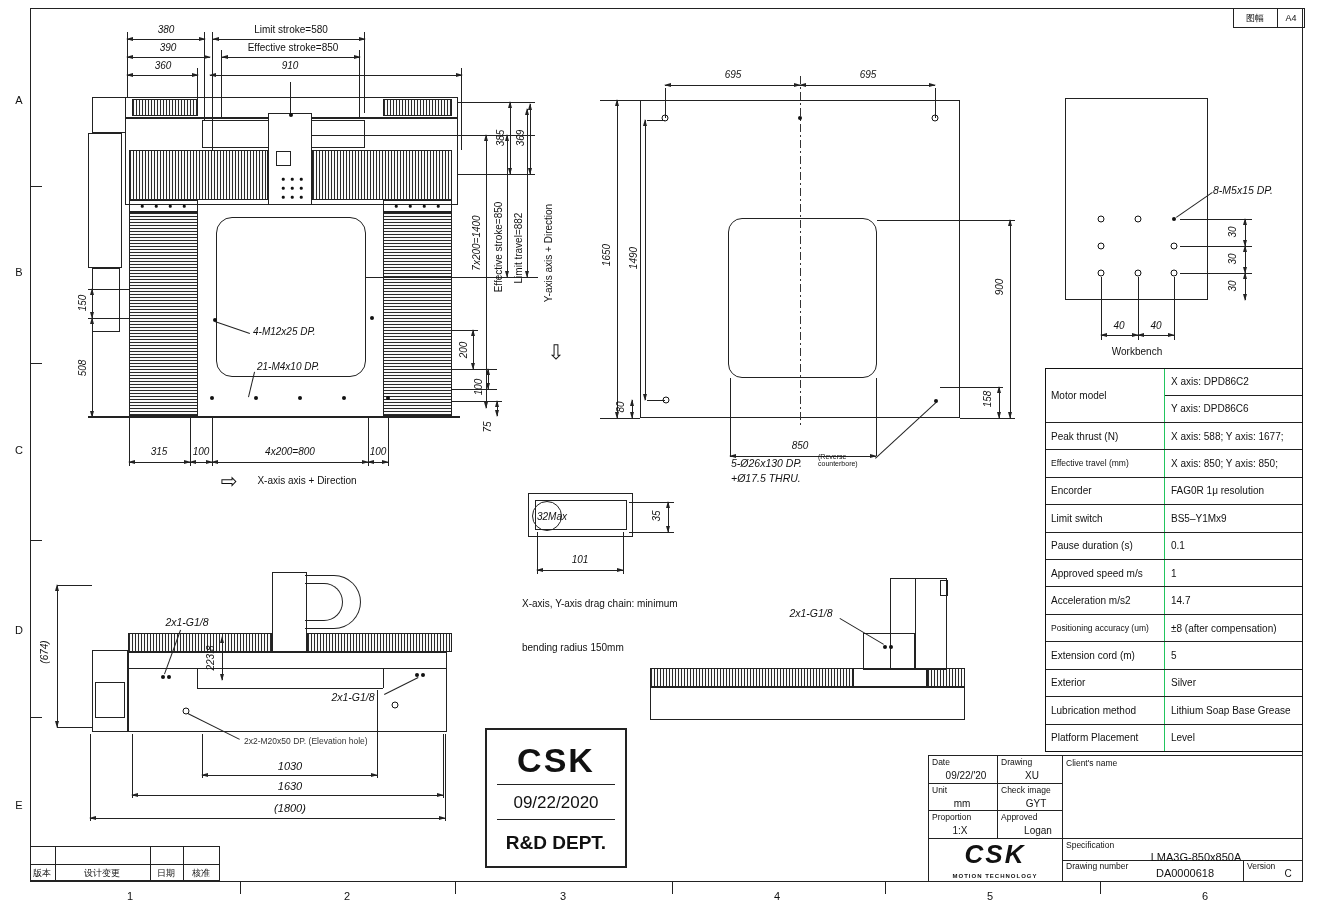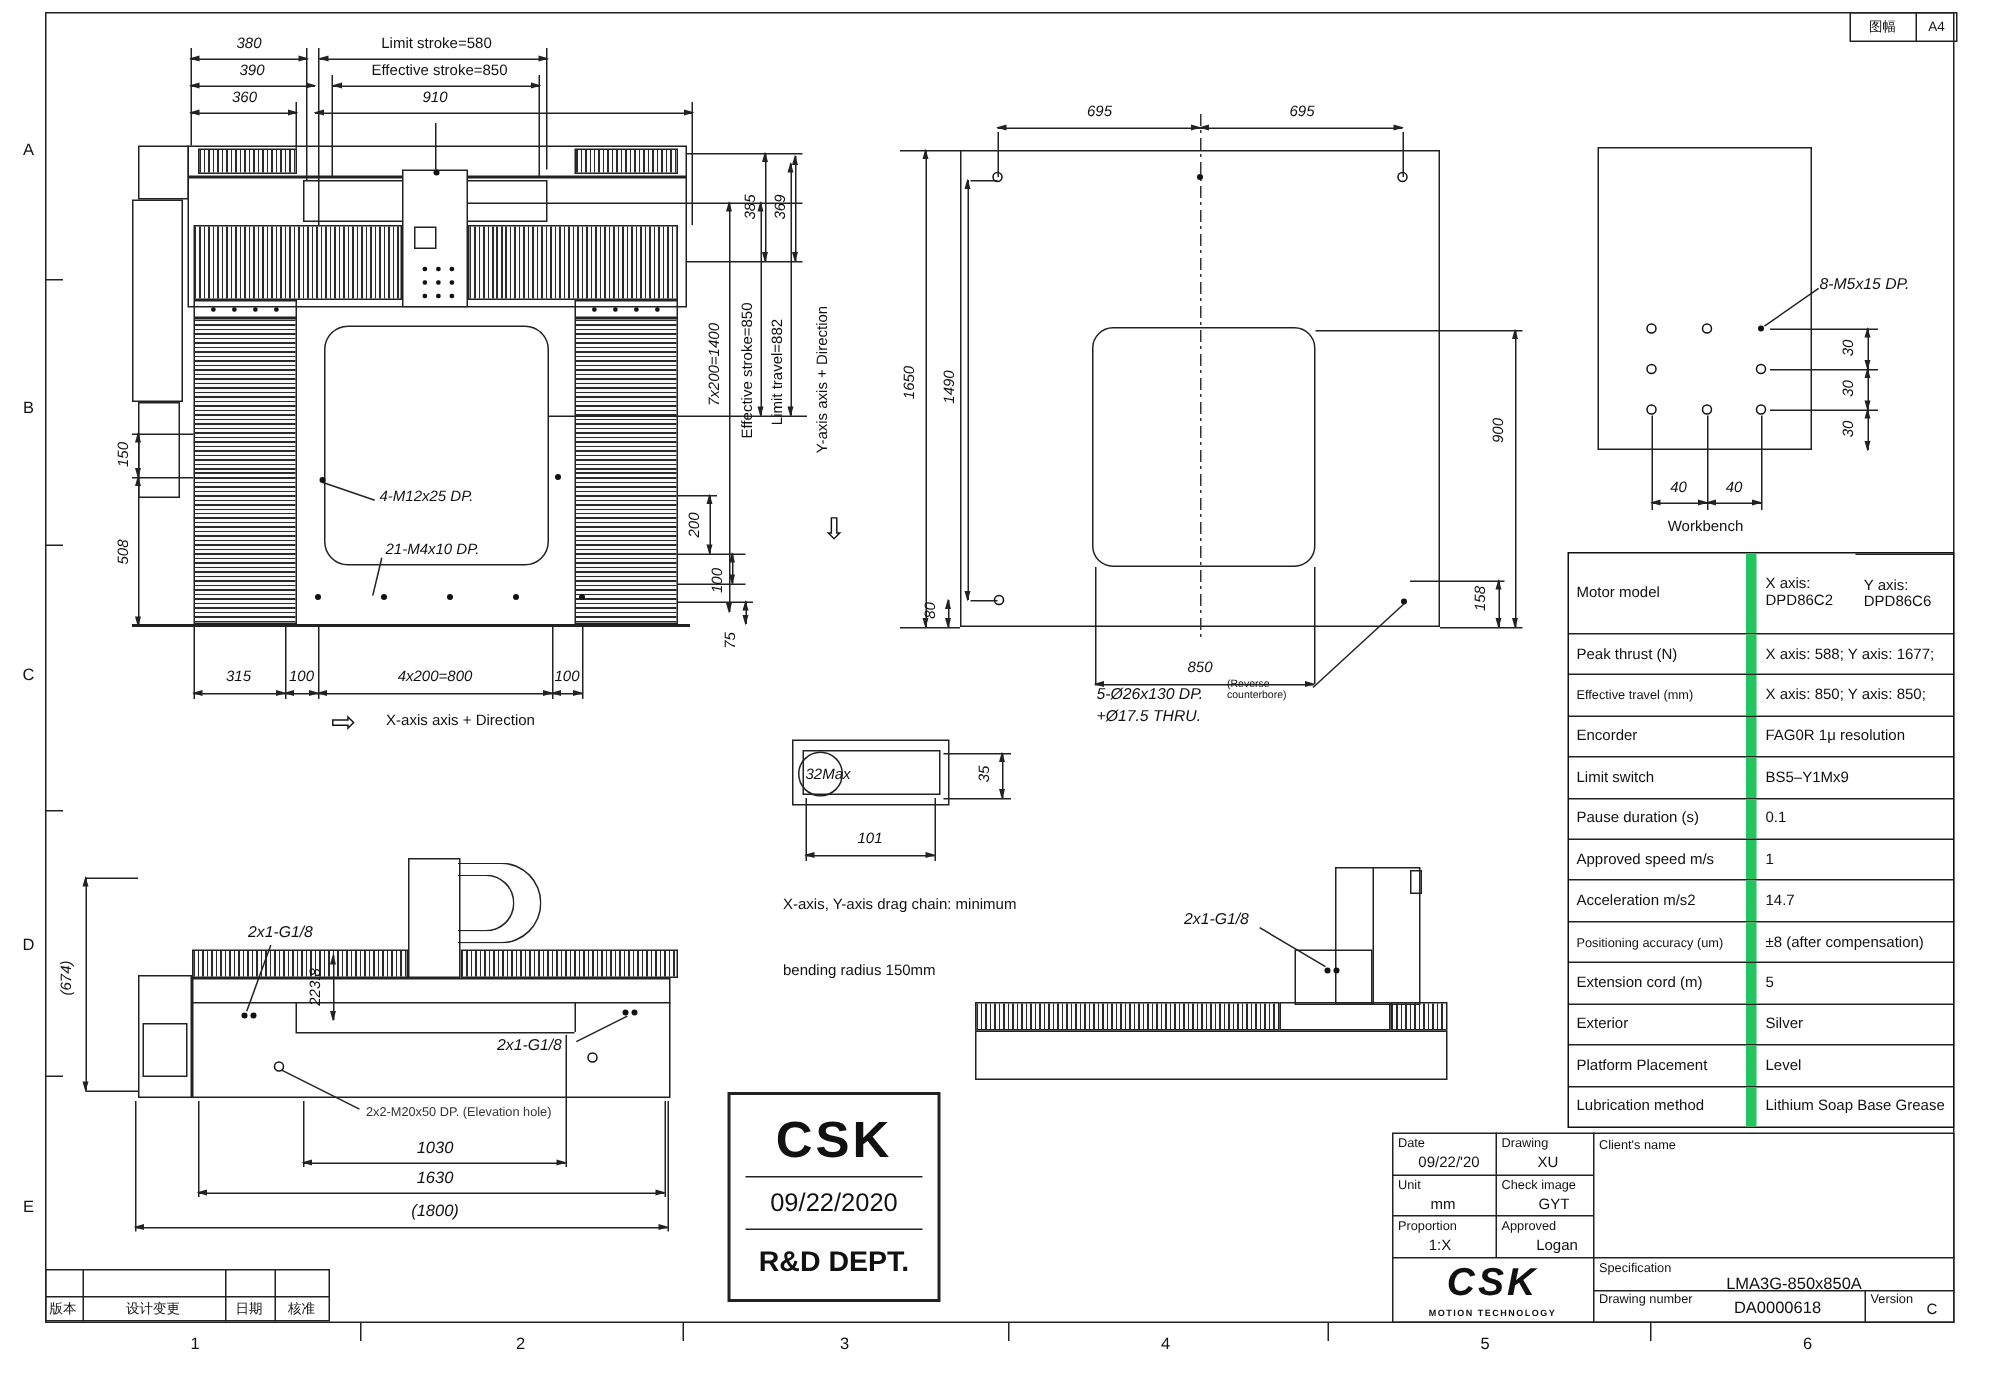--- a/index.html
+++ b/index.html
@@ -29,21 +29,21 @@
   .dlv::after{content:"";position:absolute;bottom:-1px;left:-3px;border-left:2.5px solid transparent;border-right:2.5px solid transparent;border-top:7px solid #222}
   .ldr{position:absolute;height:0;border-top:1px solid #222;transform-origin:0 0}
   .hole{position:absolute;width:5px;height:5px;border:1px solid #111;border-radius:50%;background:#fff;transform:translate(-50%,-50%)}
   .fdot{position:absolute;width:4px;height:4px;background:#111;border-radius:50%;transform:translate(-50%,-50%)}
   .dot{position:absolute;width:2.5px;height:2.5px;background:#111;border-radius:50%;transform:translate(-50%,-50%)}
   .arrow{position:absolute;font-family:"DejaVu Sans",sans-serif;font-size:20px;line-height:1;transform:translate(-50%,-50%);color:#111}
   #spec-table{position:absolute;left:1045px;top:368px;width:258px;height:384px;border:1.5px solid #111;display:flex;flex-direction:column;background:#fff;box-sizing:border-box}
   .srow{display:flex;border-top:1px solid #222;min-height:0}
   .srow:first-child{border-top:none}
   .slab{width:118px;padding-left:5px;display:flex;align-items:center;font-size:10px;box-sizing:border-box}
-  .svals{flex:1;border-left:7px solid #22c55e;display:flex;flex-direction:row;min-height:0}
+  .svals{flex:1;border-left:1px solid #22c55e;display:flex;flex-direction:column;min-height:0}
   .sval{flex:1;display:flex;align-items:center;padding-left:6px;font-size:10px;border-top:1px solid #222;min-height:0}
   .svals .sval:first-child{border-top:none}
   .zl{position:absolute;font-size:11px;transform:translate(-50%,-50%)}
   .logo{font-weight:900;letter-spacing:2px}
 </style>
 </head>
 <body>
 
 <div id="sheet">
 
@@ -328,29 +328,29 @@
           <div class="sval">5</div>
         </div>
       </div>
       <div class="srow" style="flex: 1 1 0%;">
         <div class="slab">Exterior</div>
         <div class="svals">
           <div class="sval">Silver</div>
         </div>
       </div>
       <div class="srow" style="flex: 1 1 0%;">
+        <div class="slab">Lubrication method</div>
+        <div class="svals">
+          <div class="sval">Lithium Soap Base Grease</div>
+        </div>
+      </div>
+      <div class="srow" style="flex: 1 1 0%;">
         <div class="slab">Platform Placement</div>
         <div class="svals">
           <div class="sval">Level</div>
-        </div>
-      </div>
-      <div class="srow" style="flex: 1 1 0%;">
-        <div class="slab">Lubrication method</div>
-        <div class="svals">
-          <div class="sval">Lithium Soap Base Grease</div>
         </div>
       </div>
     </div>
 
   <span class="t it rt" style="left:45px;top:652px">(674)</span>
   <div class="dlv" style="left:57px;top:585px;height:142px"></div>
   <div class="hl" style="left:57px;top:585px;width:35px"></div>
   <div class="hl" style="left:57px;top:727px;width:35px"></div>
   <div class="bxt" style="left:92px;top:650px;width:36px;height:82px"></div>
   <div class="bxt" style="left:95px;top:682px;width:30px;height:36px"></div>

